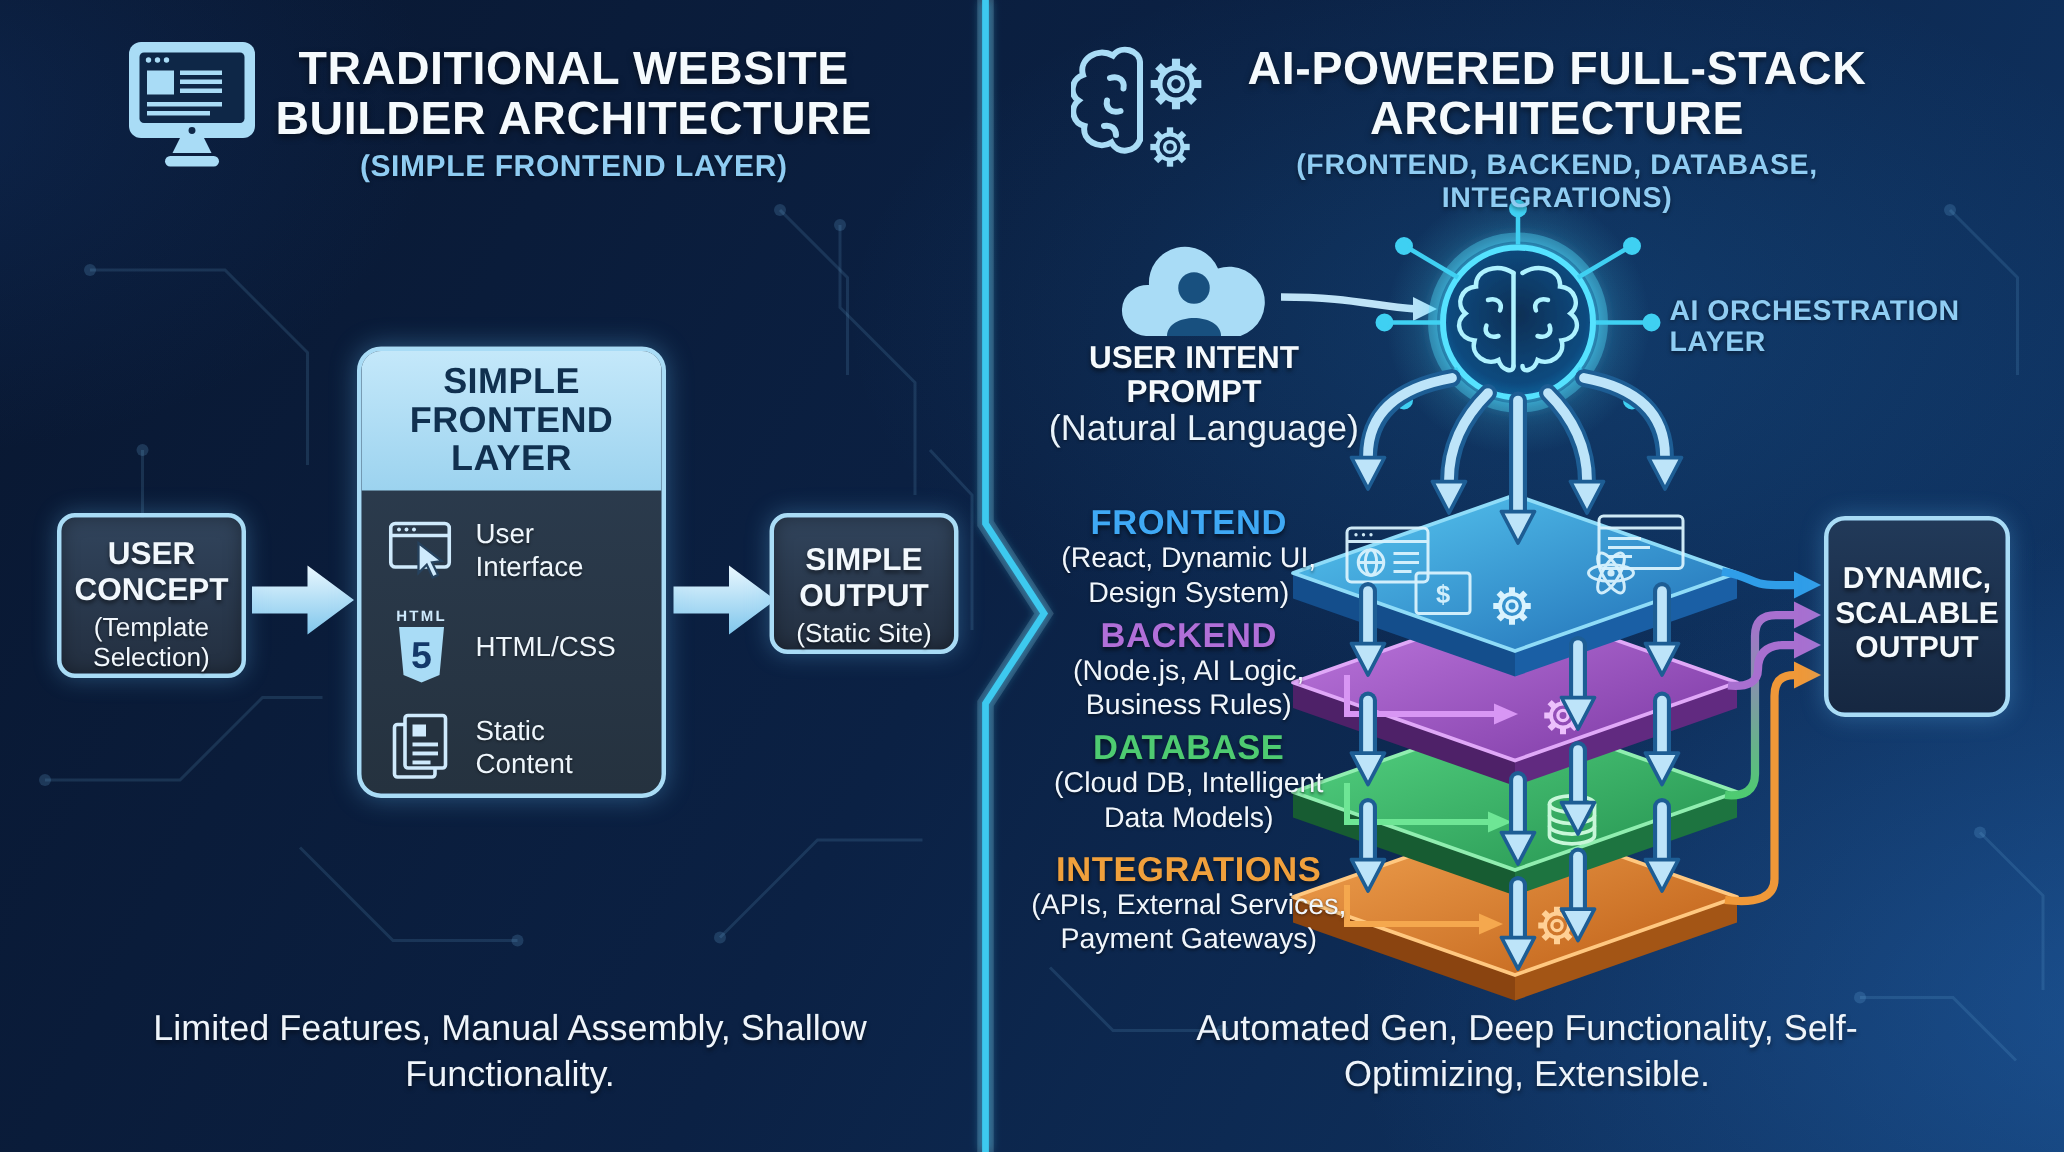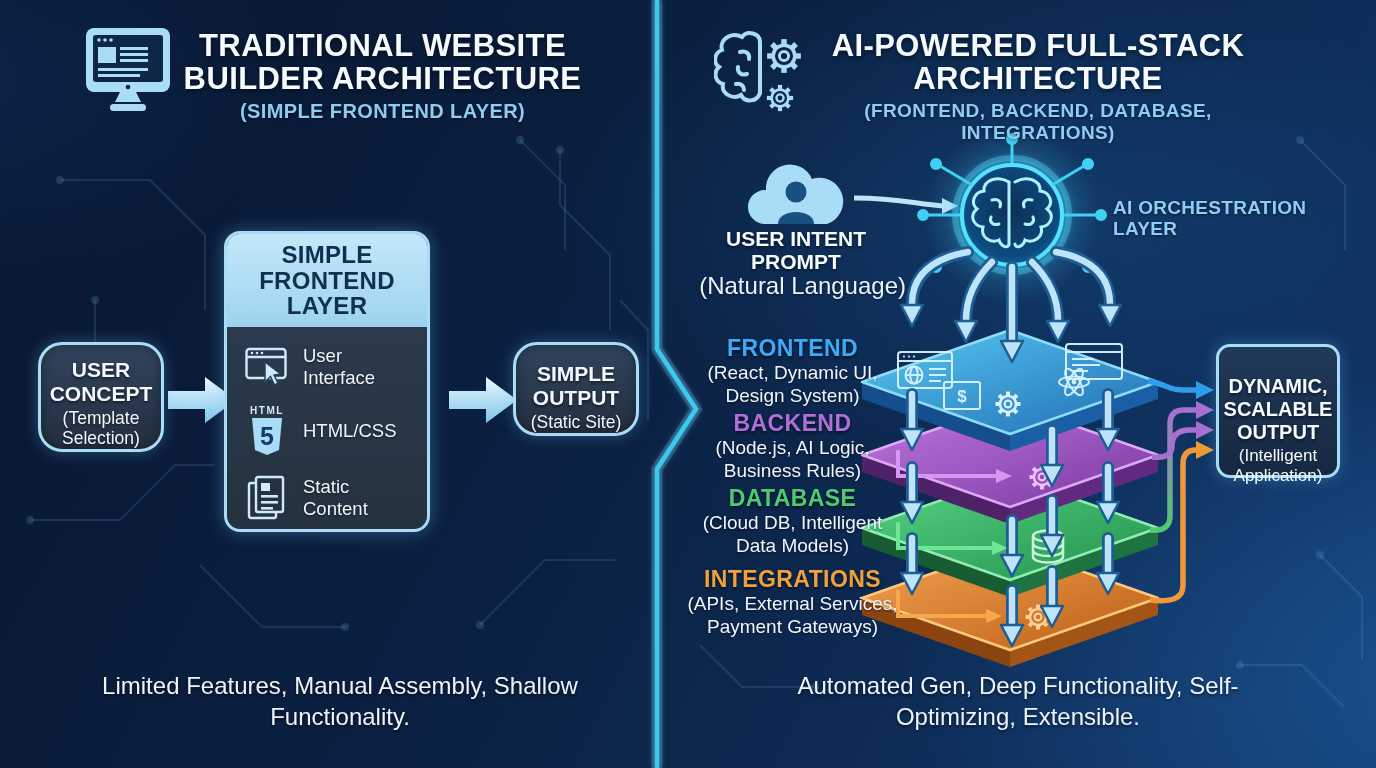--- a/index.html
+++ b/index.html
@@ -26,32 +26,32 @@
     text-align:center;font-weight:700;color:#8fccf2;letter-spacing:.4px;
     text-shadow:0 1px 3px rgba(0,0,0,.45);
   }
   .l-title{left:180px;top:30px;width:405px;}
   .l-sub{left:180px;top:100px;width:405px;font-size:20px;}
   .r-title{left:808px;top:30px;width:460px;}
   .r-sub{left:790px;top:100px;width:496px;font-size:19px;}
 
   
   .nodebox{
-    box-sizing:border-box;border:3px solid #a9dcf6;border-radius:24px;
+    box-sizing:border-box;border:3px solid #a9dcf6;border-radius:12px;
     background:linear-gradient(180deg,#31445c 0%,#232f40 100%);
     box-shadow:0 0 16px rgba(110,200,255,.30), inset 0 0 12px rgba(0,0,0,.35);
     text-align:center;color:#f2f8fd;
   }
   .nodebox .bt{font-weight:800;font-size:21px;line-height:1.12;text-shadow:0 2px 3px rgba(0,0,0,.5);}
   .nodebox .bs{font-size:17.5px;line-height:1.15;margin-top:3px;text-shadow:0 1px 2px rgba(0,0,0,.5);}
   .box-user-concept{left:38px;top:342px;width:126px;height:110px;padding-top:13px;}
   .box-simple-output{left:513px;top:342px;width:126px;height:94px;padding-top:17px;}
 
   .box-frontend{
-    left:224px;top:231px;width:206px;height:301px;box-sizing:border-box;
+    left:238px;top:231px;width:206px;height:301px;box-sizing:border-box;
     border:3px solid #a9dcf6;border-radius:16px;overflow:hidden;
     background:linear-gradient(180deg,#2d3e52,#25323f);
     box-shadow:0 0 18px rgba(110,200,255,.35);
   }
   .fl-header{
     height:93px;display:flex;align-items:center;justify-content:center;text-align:center;
     background:linear-gradient(180deg,#c4e8fa,#9cd3ef);
     color:#10304f;font-weight:800;font-size:24px;line-height:1.07;letter-spacing:.3px;
     width:100%;padding:0 20px;box-sizing:border-box;
   }
@@ -470,18 +470,17 @@
   <div class="abs txt lay-desc ld0">(React, Dynamic UI, Design System)</div>
   <div class="abs txt lay-name c-backend ln1">BACKEND</div>
   <div class="abs txt lay-desc ld1">(Node.js, AI Logic, Business Rules)</div>
   <div class="abs txt lay-name c-database ln2">DATABASE</div>
   <div class="abs txt lay-desc ld2">(Cloud DB, Intelligent Data Models)</div>
   <div class="abs txt lay-name c-integrations ln3">INTEGRATIONS</div>
   <div class="abs txt lay-desc ld3">(APIs, External Services, Payment Gateways)</div>
 
   <div class="abs txt box-dyn-output">
     <div class="bt">DYNAMIC, SCALABLE OUTPUT</div>
-    <div class="bs">(Intelligent Application)</div>
   </div>
 
   <div class="abs txt caption r-caption">Automated Gen, Deep Functionality, Self-Optimizing, Extensible.</div>
 
 </div>
 
 </body></html>

